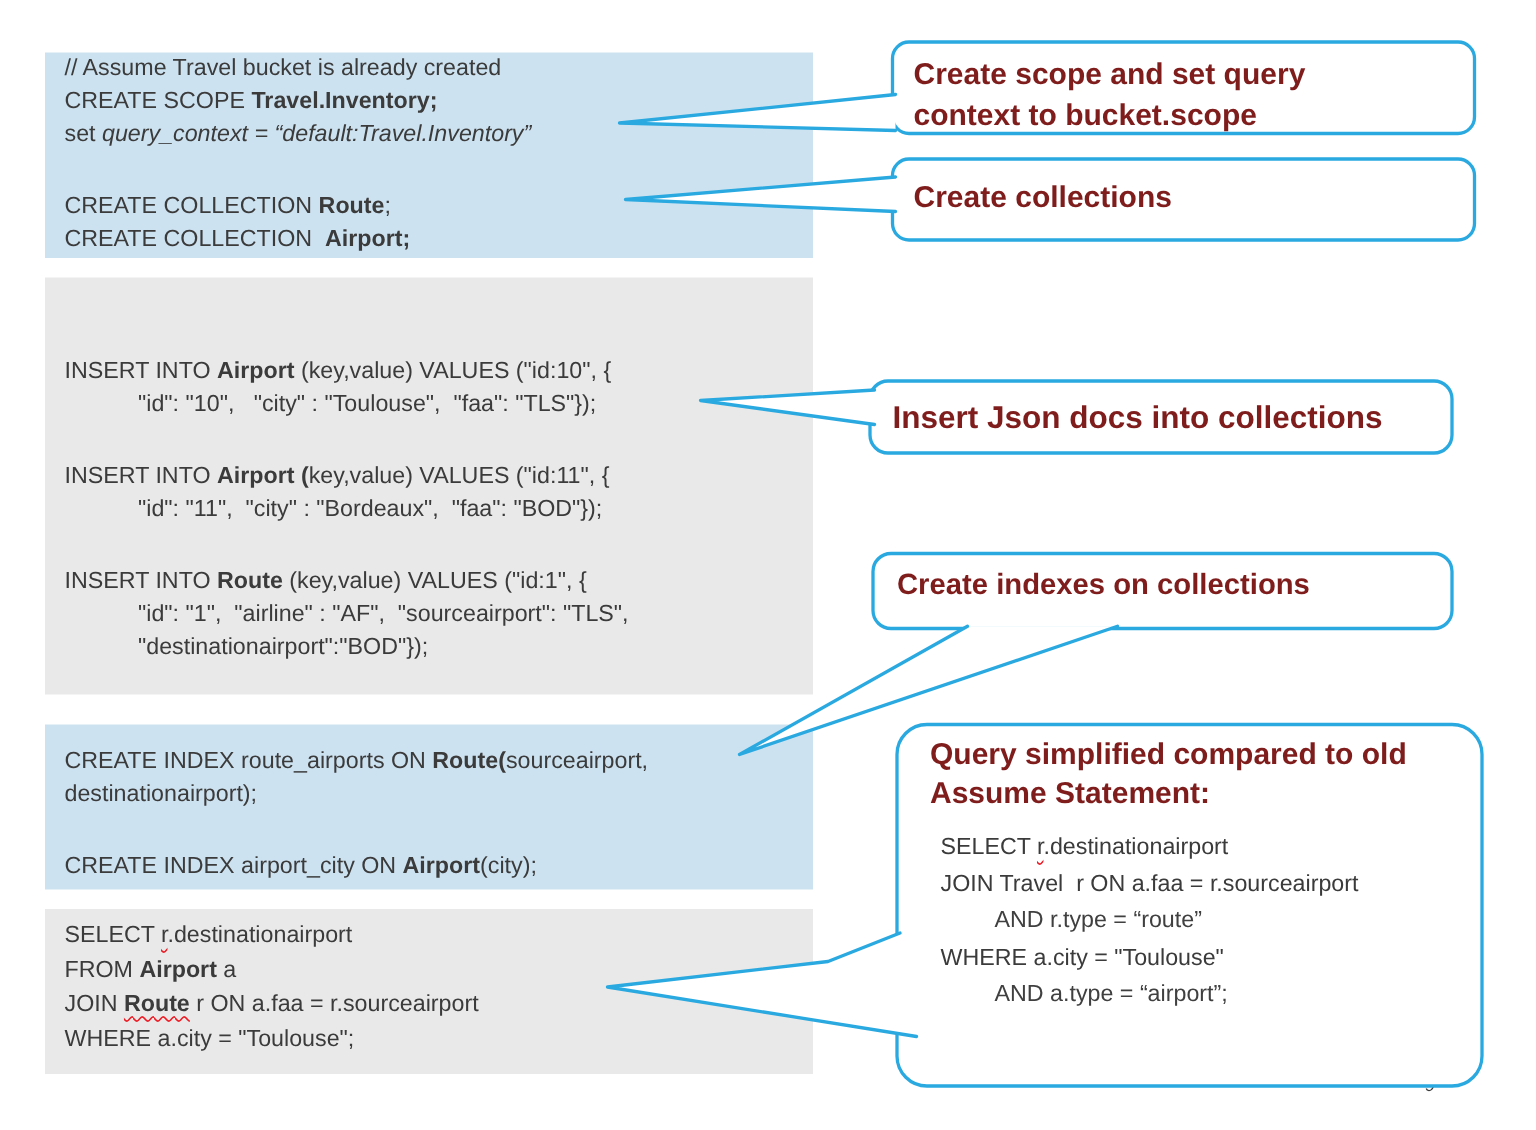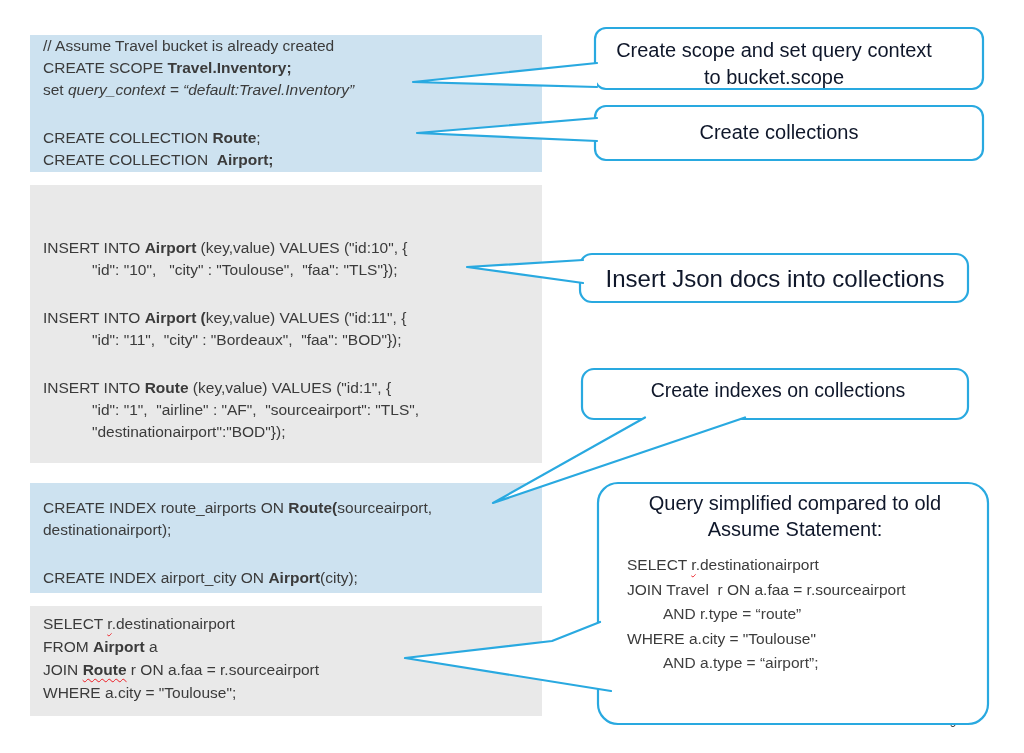--- a/index.html
+++ b/index.html
@@ -20,26 +20,26 @@
   #box-scope {top:35px;height:137px;}
   #box-insert{top:185px;height:278px;padding-top:52px;}
   #box-index {top:483px;height:110px;padding-top:14px;}
   #box-select{top:606px;height:110px;padding-top:6px;line-height:23px;}
   
   svg.overlay{position:absolute;left:0;top:0;z-index:2;pointer-events:none;}
   .bubble{fill:#ffffff;stroke:#29a9e0;stroke-width:2.2;}
   .tail{fill:#ffffff;stroke:#29a9e0;stroke-width:2.2;stroke-linejoin:round;stroke-linecap:round;}
   
   .callout-label{
-    position:absolute;z-index:3;color:#0f172a;font-weight:normal;
-    font-size:20px;line-height:27px;letter-spacing:0px;text-align:center;
+    position:absolute;z-index:3;color:#7f1d1d;font-weight:bold;
+    font-size:20px;line-height:27px;letter-spacing:0px;
   }
   #label-scope {left:609px;top:37px;width:330px;}
   #label-collections{left:609px;top:119px;width:340px;}
-  #label-insert{left:595px;top:265px;width:360px;font-size:24px;}
+  #label-insert{left:595px;top:265px;width:360px;font-size:21px;}
   #label-index {left:598px;top:377px;width:360px;font-size:19.5px;}
   #title-query {left:620px;top:490px;width:350px;font-size:20px;line-height:26px;}
   .c5-code{
     position:absolute;left:627px;top:553px;z-index:3;
     color:#3b3b3b;font-size:15.5px;line-height:24.5px;
   }
   .c5-code .code-line{white-space:pre;}
   .c5-code .code-line.ind{padding-left:36px;}
   .red{color:#404040;}
   .sq{text-decoration:underline wavy #ed1c24 1px;text-underline-offset:3px;}

